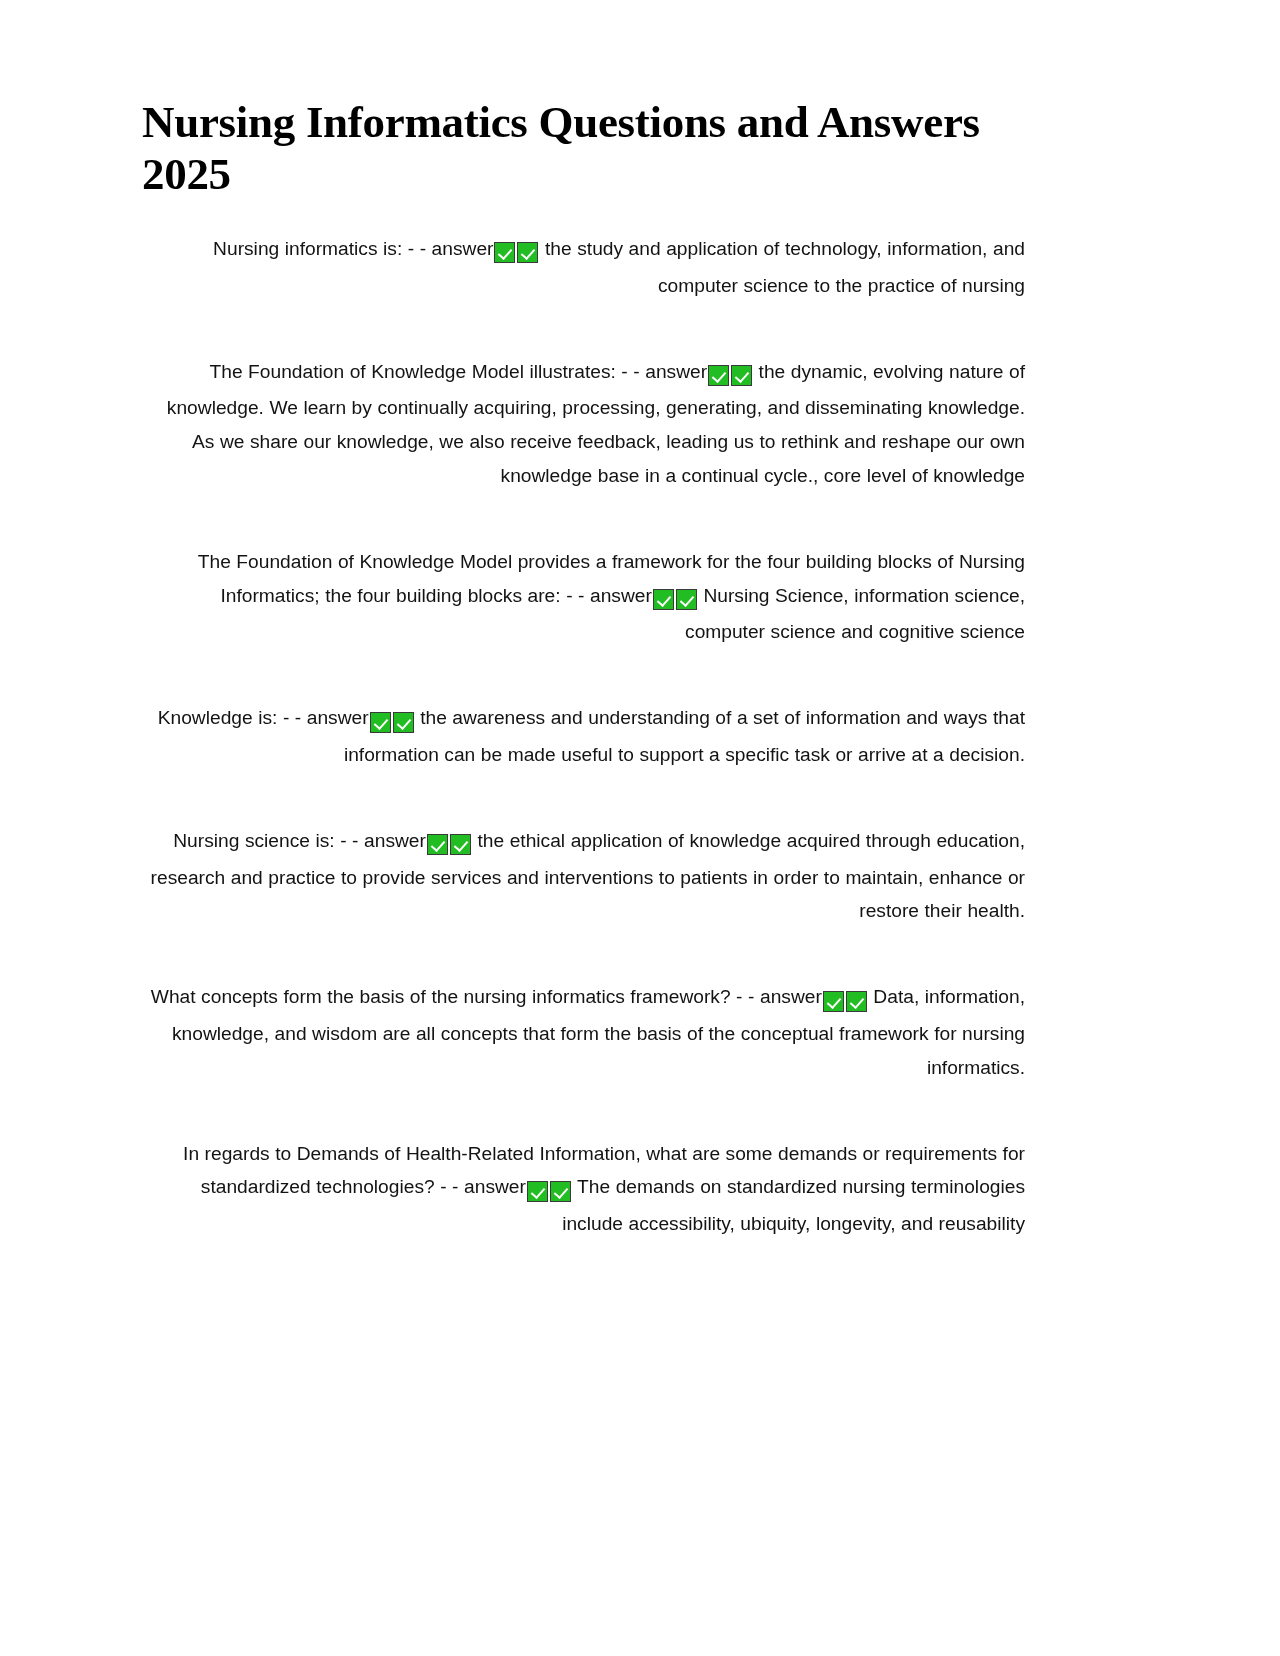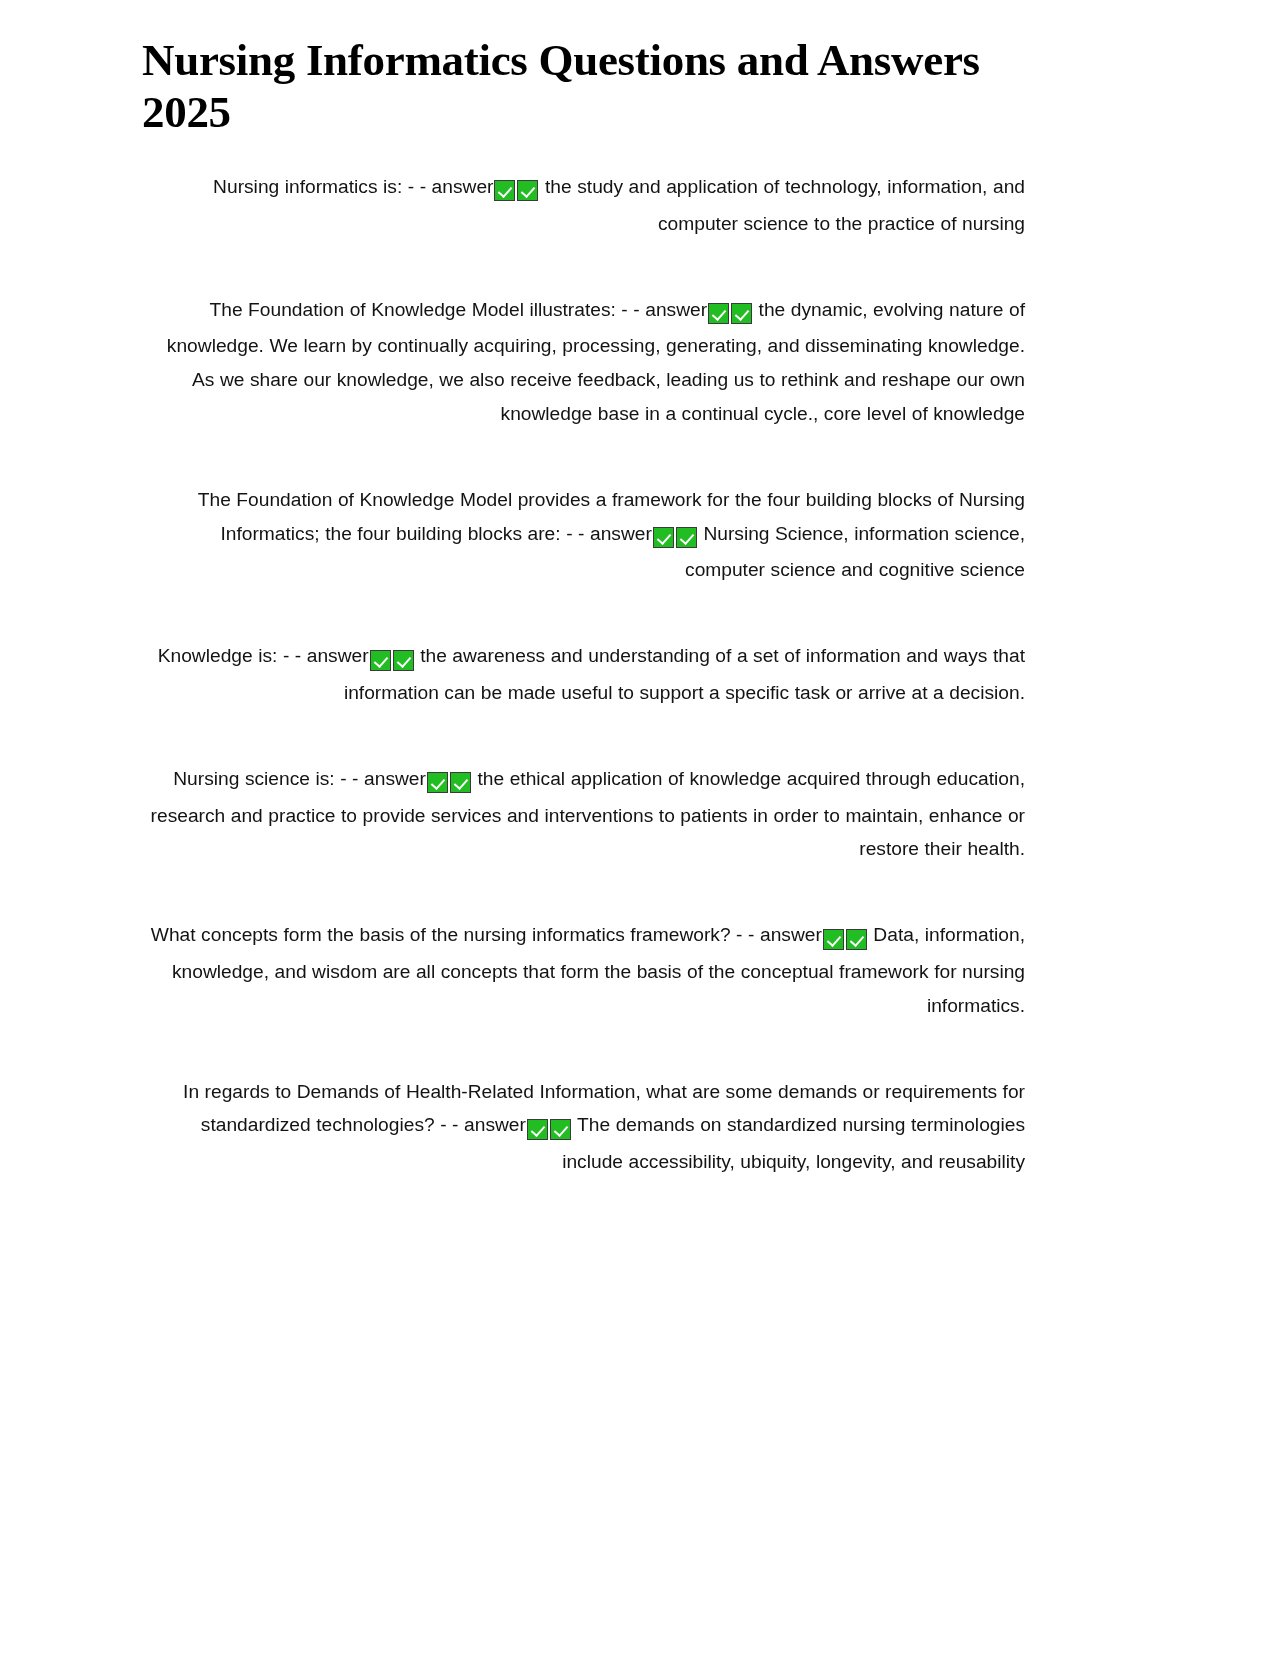--- a/index.html
+++ b/index.html
@@ -14,21 +14,21 @@
     color: #0d0d0d;
     overflow: hidden;
   }
 
   .page {
     position: relative;
     width: 1240px;
     height: 1656px;
     background: #ffffff;
     box-sizing: border-box;
-    padding: 34px 215px 0 142px;
+    padding: 96px 215px 0 142px;
   }
 
   .doc-title {
     font-family: "Liberation Serif", serif;
     font-weight: 700;
     font-size: 45px;
     line-height: 52px;
     letter-spacing: -0.3px;
     color: #000000;
     margin: 0 0 32px 0;

